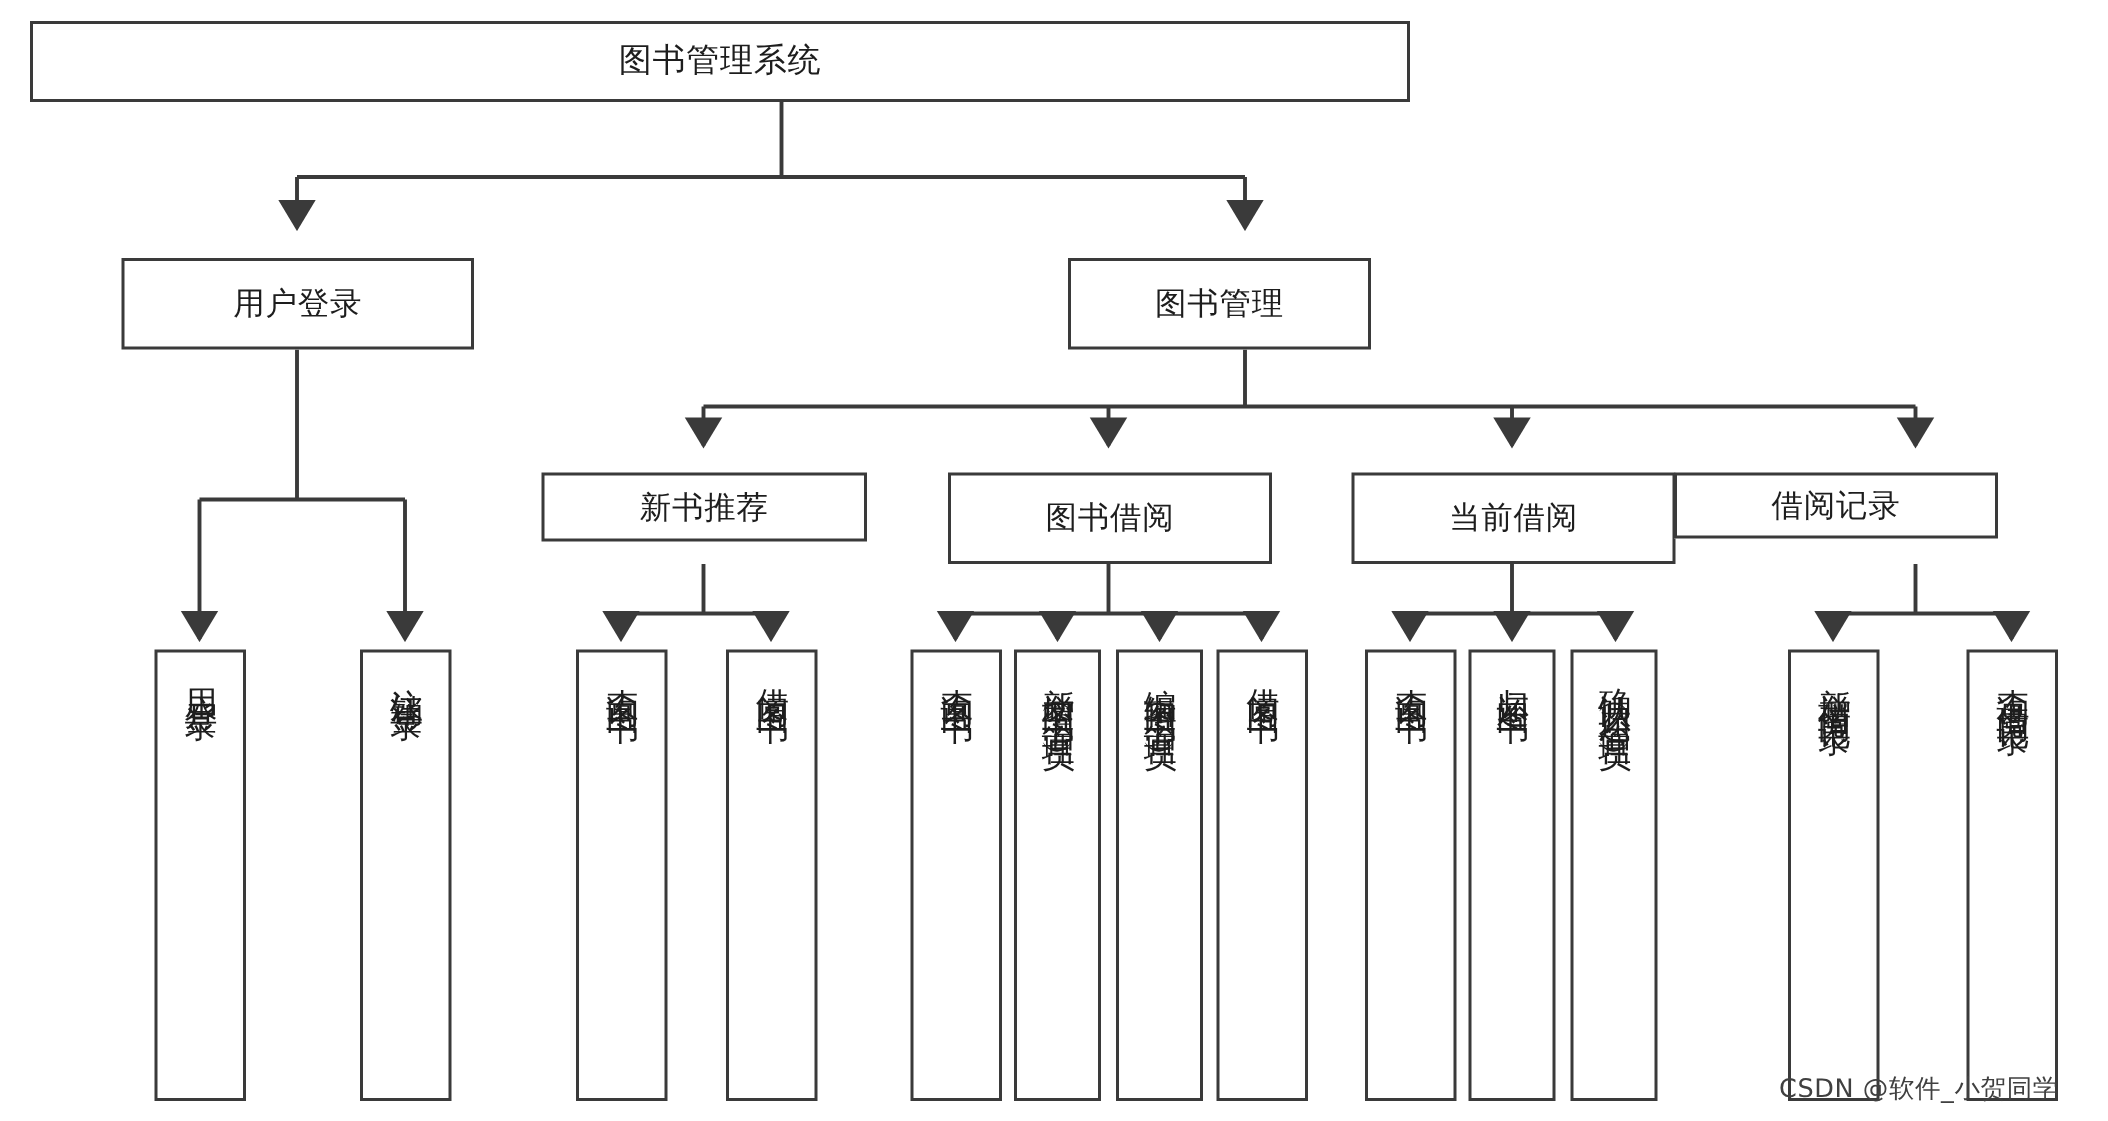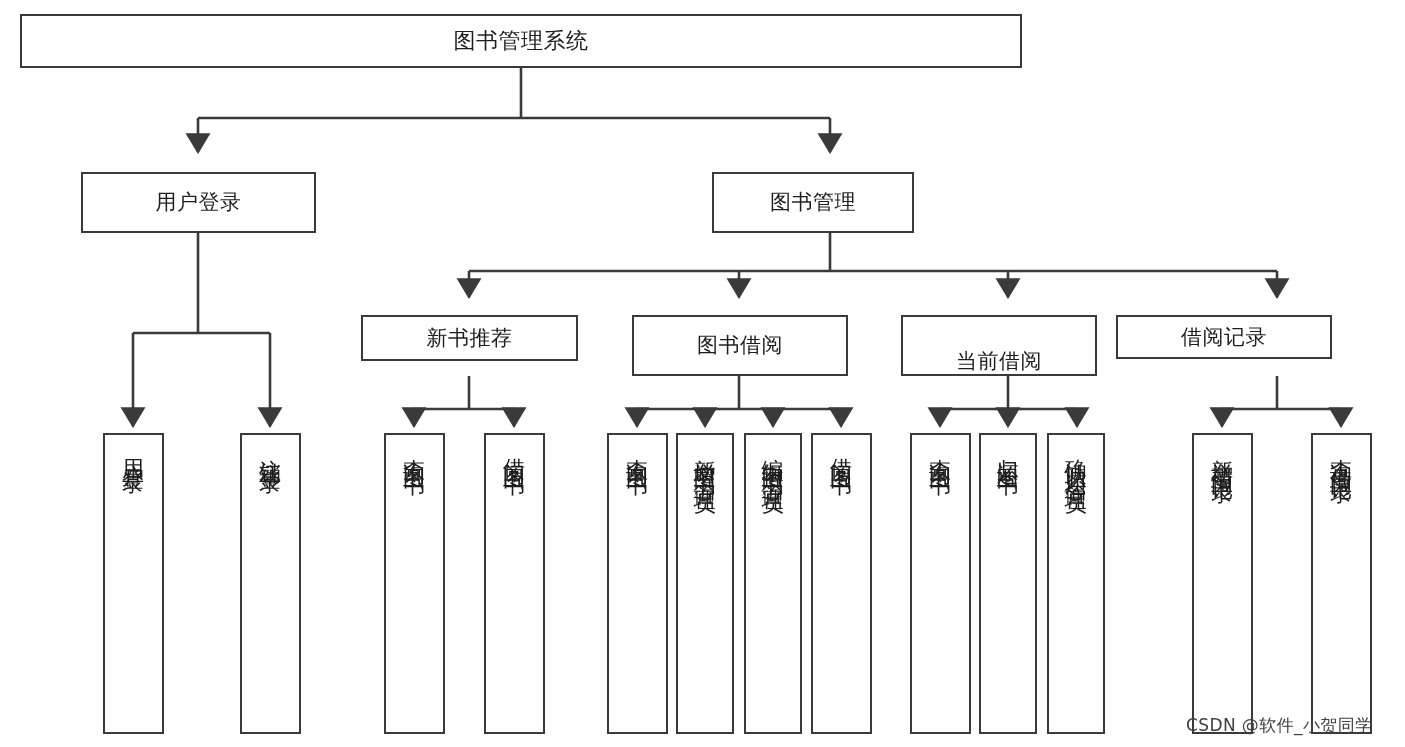--- a/index.html
+++ b/index.html
@@ -118,38 +118,38 @@
       <path d="M1008,409 L1008,426" marker-end="url(#arrow)"></path>
       <path d="M1077,409 L1077,426" marker-end="url(#arrow)"></path>
 
       <path d="M1277,376 L1277,409"></path>
       <path d="M1222,409 L1341,409"></path>
       <path d="M1222,409 L1222,426" marker-end="url(#arrow)"></path>
       <path d="M1341,409 L1341,426" marker-end="url(#arrow)"></path>
     </g>
   </svg>
 
-  <div class="node horiz root" style="left:20px; top:14px; width:1002px; height:54px;">
+  <div class="node horiz root" style="left:20px; top:14px; width:920px; height:54px;">
     <span class="label">图书管理系统</span>
   </div>
 
   <div class="node horiz" style="left:81px; top:172px; width:235px; height:61px;">
     <span class="label">用户登录</span>
   </div>
   <div class="node horiz" style="left:712px; top:172px; width:202px; height:61px;">
     <span class="label">图书管理</span>
   </div>
 
   <div class="node horiz" style="left:361px; top:315px; width:217px; height:46px;">
     <span class="label">新书推荐</span>
   </div>
   <div class="node horiz" style="left:632px; top:315px; width:216px; height:61px;">
     <span class="label">图书借阅</span>
   </div>
-  <div class="node horiz" style="left:901px; top:315px; width:196px; height:61px;align-items:flex-end;">
+  <div class="node horiz" style="left:901px; top:315px; width:216px; height:61px;">
     <span class="label">当前借阅</span>
   </div>
   <div class="node horiz" style="left:1116px; top:315px; width:216px; height:44px;">
     <span class="label">借阅记录</span>
   </div>
 
   <div class="node vert" style="left:103px; top:433px; width:61px; height:301px;">
     <span class="label">用户登录</span>
   </div>
   <div class="node vert" style="left:240px; top:433px; width:61px; height:301px;">

